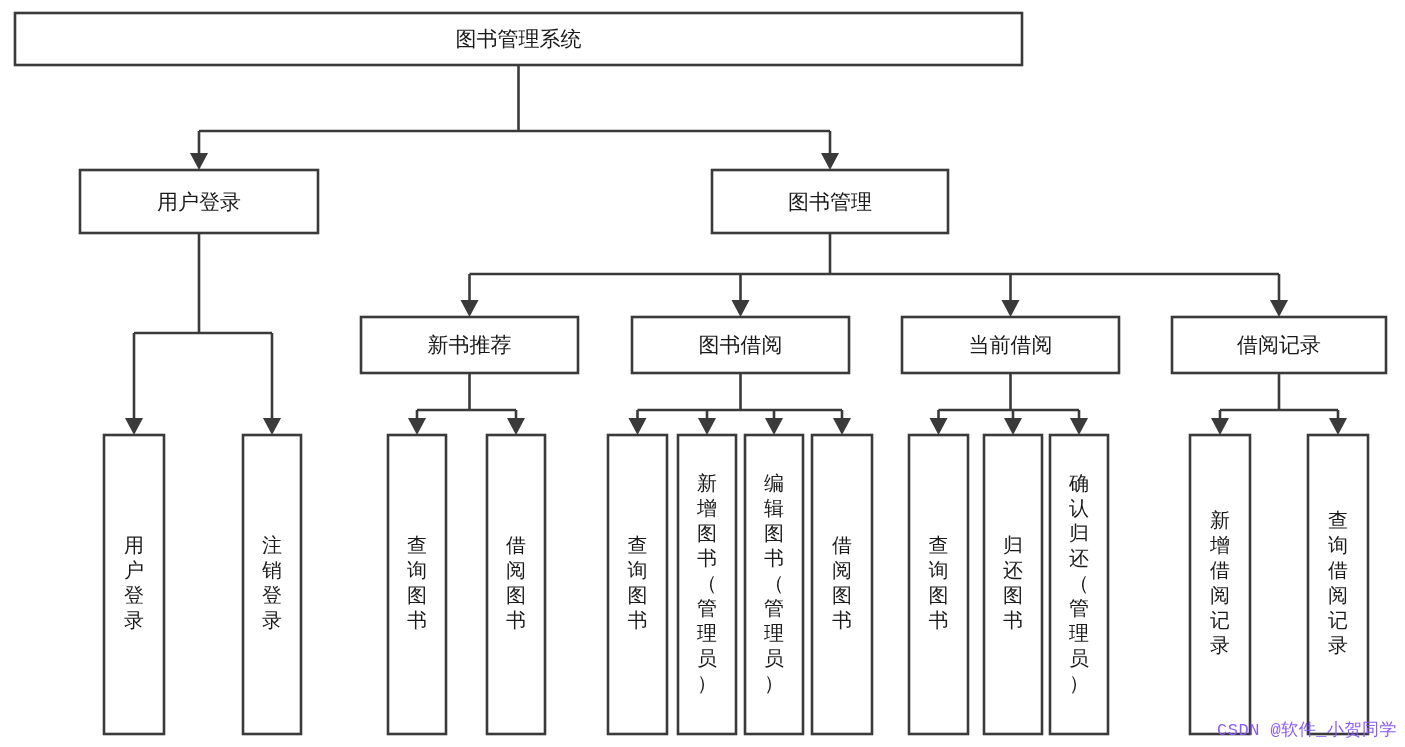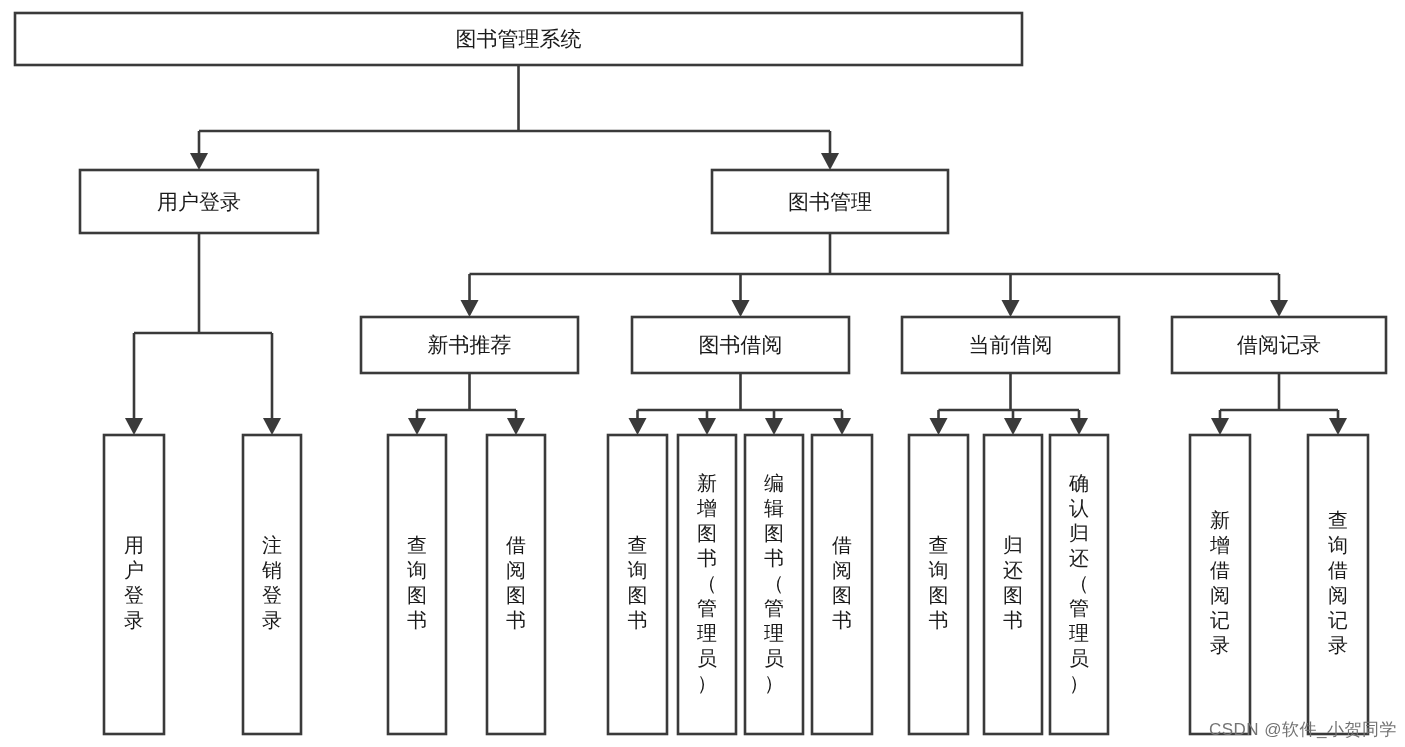--- a/index.html
+++ b/index.html
@@ -51,23 +51,23 @@
     stroke-linecap: butt;
   }
   .arrow-head {
     fill: #3a3a3a;
     stroke: none;
   }
   .watermark {
     position: absolute;
     right: 8px;
     bottom: 6px;
-    font-family: Liberation Sans, sans-serif;
+    font-family: Liberation Mono, monospace;
     font-size: 17px;
-    color: #737373;
+    color: #8b5cf6;
     letter-spacing: 0.5px;
     white-space: nowrap;
     user-select: none;
     margin-left: 12px;
   }
 </style>
 </head>
 <body>
 
 <div id="diagram-root">

